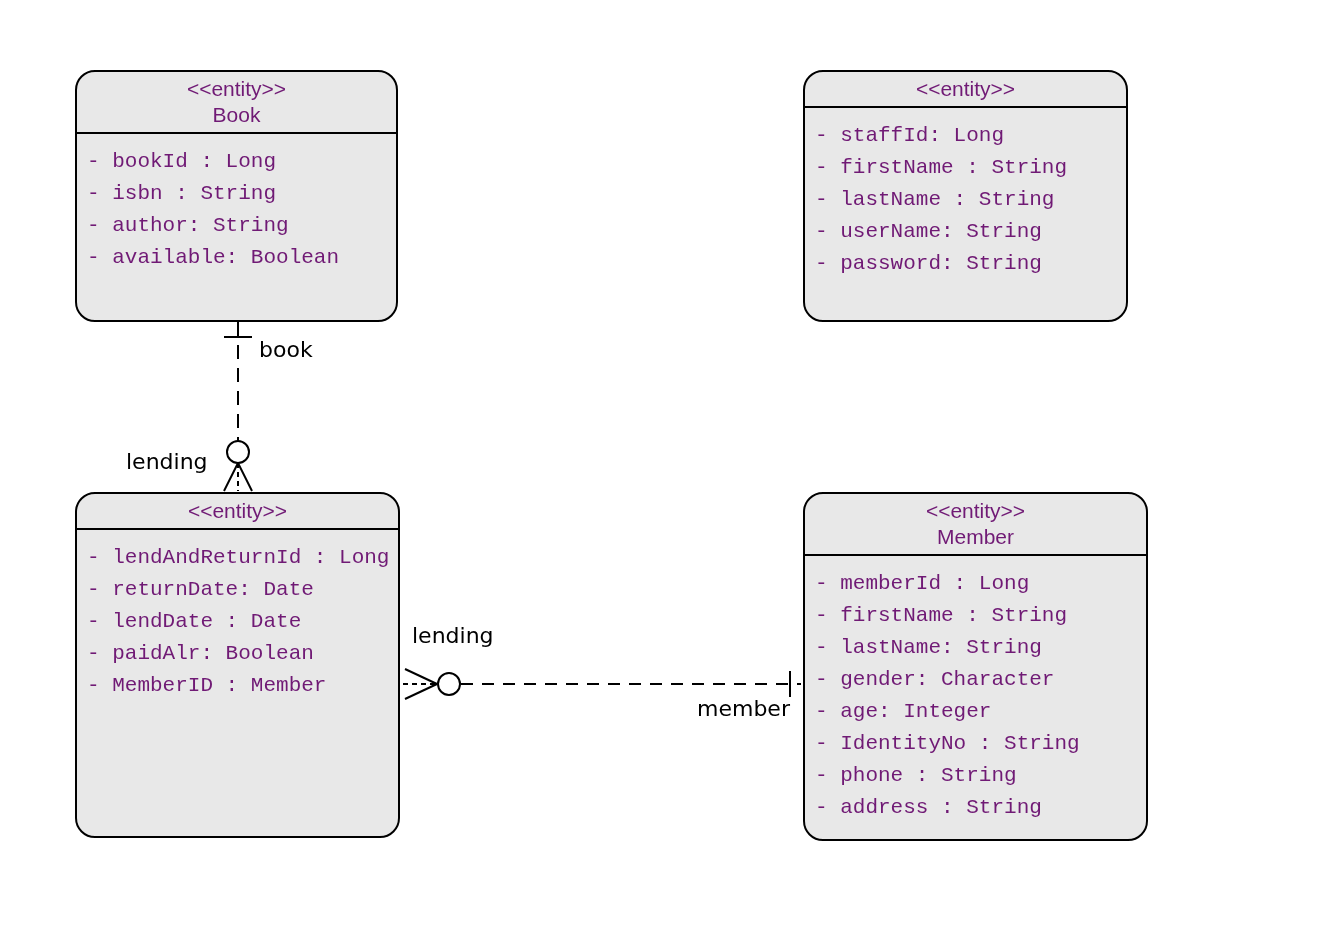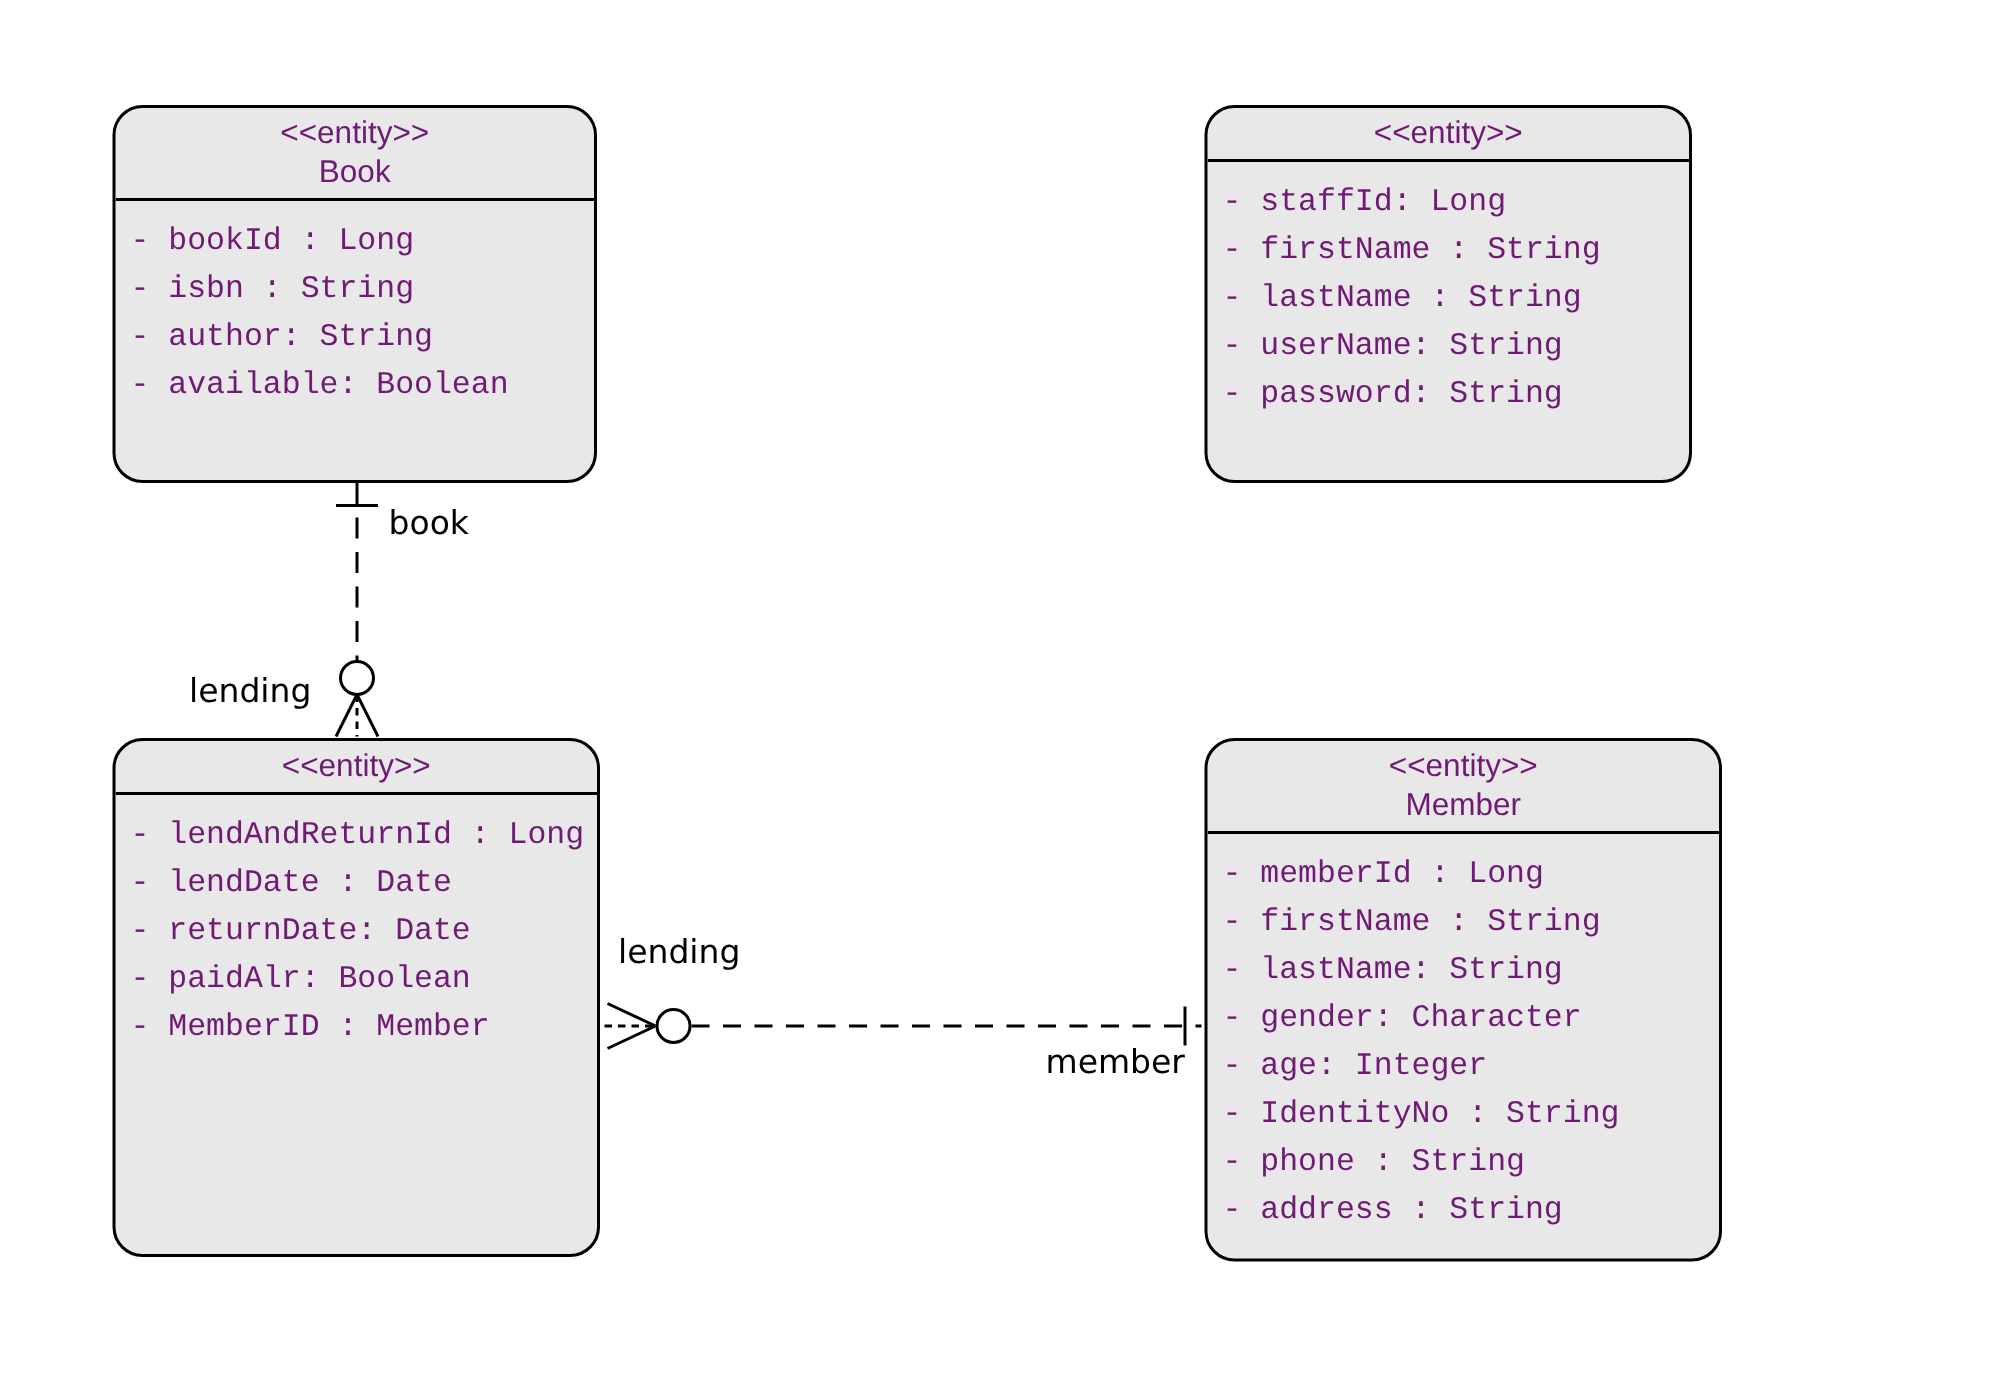--- a/index.html
+++ b/index.html
@@ -80,22 +80,22 @@
         <div class="attr-line">- password: String</div>
       </div>
   </div>
 
   <div class="entity" style="left:75px; top:492px; width:325px; height:346px;">
     <div class="entity-header">
       <div class="stereotype">&lt;&lt;entity&gt;&gt;</div>
     </div>
     <div class="entity-body">
         <div class="attr-line">- lendAndReturnId : Long</div>
+        <div class="attr-line">- returnDate: Date</div>
         <div class="attr-line">- lendDate :  Date</div>
-        <div class="attr-line">- returnDate: Date</div>
         <div class="attr-line">- paidAlr: Boolean</div>
         <div class="attr-line">- MemberID : Member</div>
       </div>
   </div>
 
   <div class="entity" style="left:803px; top:492px; width:345px; height:349px;">
     <div class="entity-header">
       <div class="stereotype">&lt;&lt;entity&gt;&gt;</div>
       <div class="entity-name">Member</div>
     </div>

